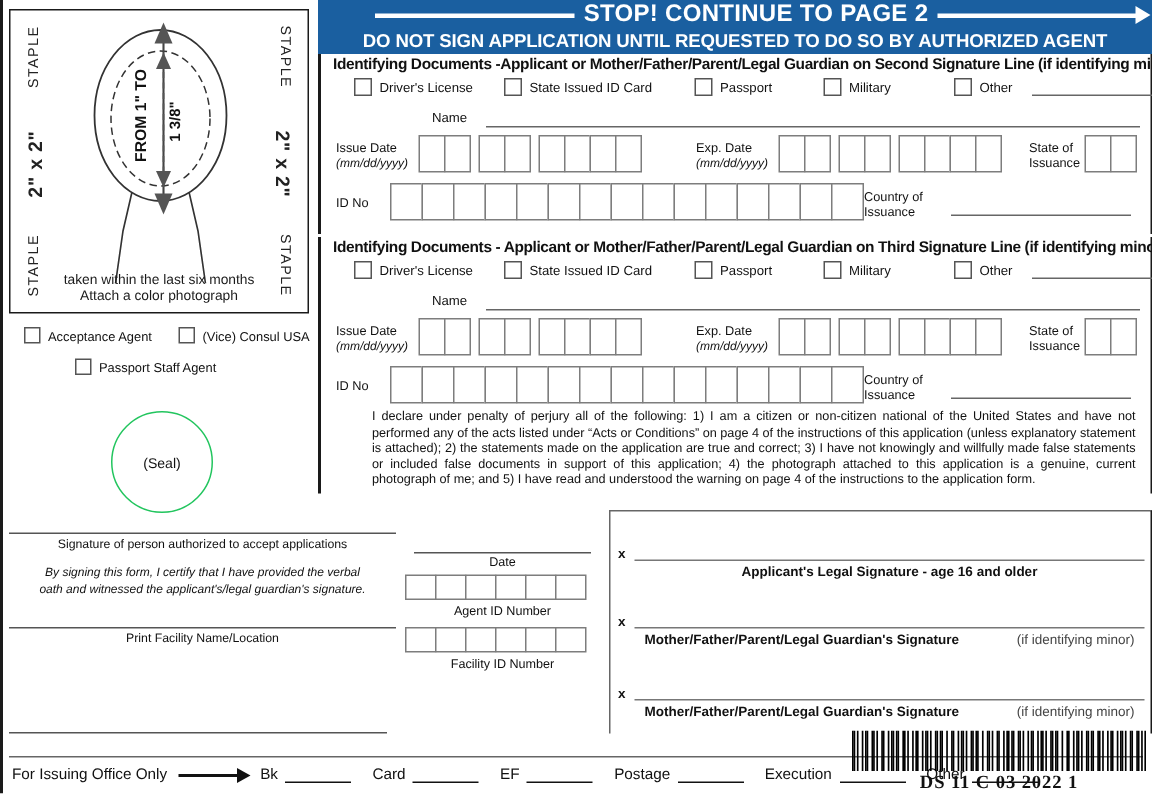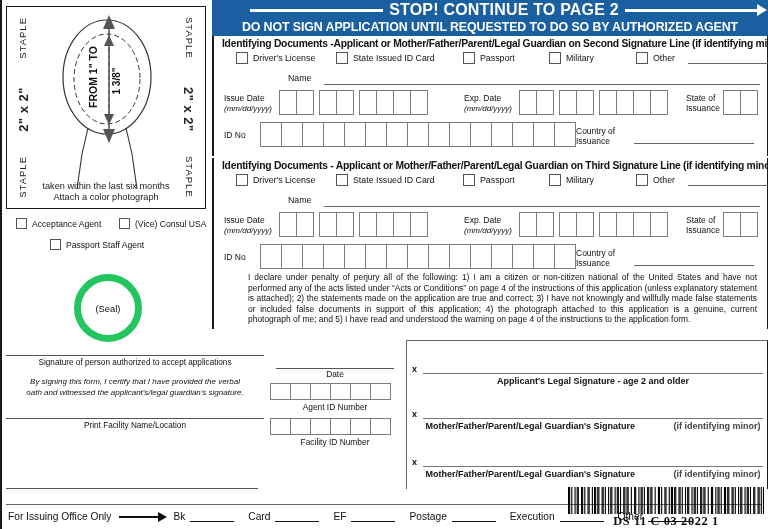--- a/index.html
+++ b/index.html
@@ -123,21 +123,21 @@
     display: inline-block;
     margin-right: 5px;
     flex: 0 0 auto;
   }
   .cblabel { font-size: 8.6px; color: #111; white-space: nowrap; }
 
   .seal {
     position: absolute;
     left: 68px; top: 62px;
     width: 68px; height: 68px;
-    border: 7px solid #22c55e;
+    border: 1px solid #22c55e;
     border-radius: 50%;
     display: flex; align-items: center; justify-content: center;
     font-size: 9.4px;
     color: #111;
   }
 
   
   .leftsig {
     position: absolute;
     left: 6px; top: 355px;
@@ -253,21 +253,21 @@
     position: absolute; left: 5px;
     font-size: 9px; font-weight: bold; color: #111;
   }
   .rsline { position: absolute; left: 16px; width: 340px; border-top: 1.1px solid #777; }
   .rscap {
     position: absolute; left: 16px; width: 340px;
     text-align: center;
     font-size: 9px; font-weight: bold; color: #111;
     white-space: nowrap;
   }
-  .rscap .sub { font-weight: bold; color: #444; padding-left: 36px; }
+  .rscap .sub { font-weight: normal; color: #444; padding-left: 36px; }
 
   
   .courier-line { position: absolute; left: 6px; top: 488px; width: 252px; border-top: 1.1px solid #555; }
   .courier-cap { position: absolute; left: 6px; top: 490px; width: 252px; text-align: center; font-size: 8.2px; }
 
   .bottombar {
     position: absolute;
     left: 6px; top: 504px;
     width: 756px; height: 36px;
     border-top: 1px solid #666;
@@ -624,21 +624,21 @@
     </div>
   </div>
 
   <div class="declare">
     <p>I declare under penalty of perjury all of the following: 1) I am a citizen or non-citizen national of the United States and have not performed any of the acts listed under “Acts or Conditions” on page 4 of the instructions of this application (unless explanatory statement is attached); 2) the statements made on the application are true and correct; 3) I have not knowingly and willfully made false statements or included false documents in support of this application; 4) the photograph attached to this application is a genuine, current photograph of me; and 5) I have read and understood the warning on page 4 of the instructions to the application form.</p>
   </div>
 
   <div class="rightsig">
     <span class="xmark" style="top:23px;">x</span>
     <span class="rsline" style="top:32px;"></span>
-    <span class="rscap" style="top:35px;">Applicant's Legal Signature - age 2 and older</span>
+    <span class="rscap" style="top:35px;">Applicant's Legal Signature - age 16 and older</span>
 
     <span class="xmark" style="top:68px;">x</span>
     <span class="rsline" style="top:77px;"></span>
     <span class="rscap" style="top:80px;"><span>Mother/Father/Parent/Legal Guardian's Signature</span> <span class="sub">(if identifying minor)</span></span>
 
     <span class="xmark" style="top:116px;">x</span>
     <span class="rsline" style="top:125px;"></span>
     <span class="rscap" style="top:128px;"><span>Mother/Father/Parent/Legal Guardian's Signature</span> <span class="sub">(if identifying minor)</span></span>
   </div>
 

